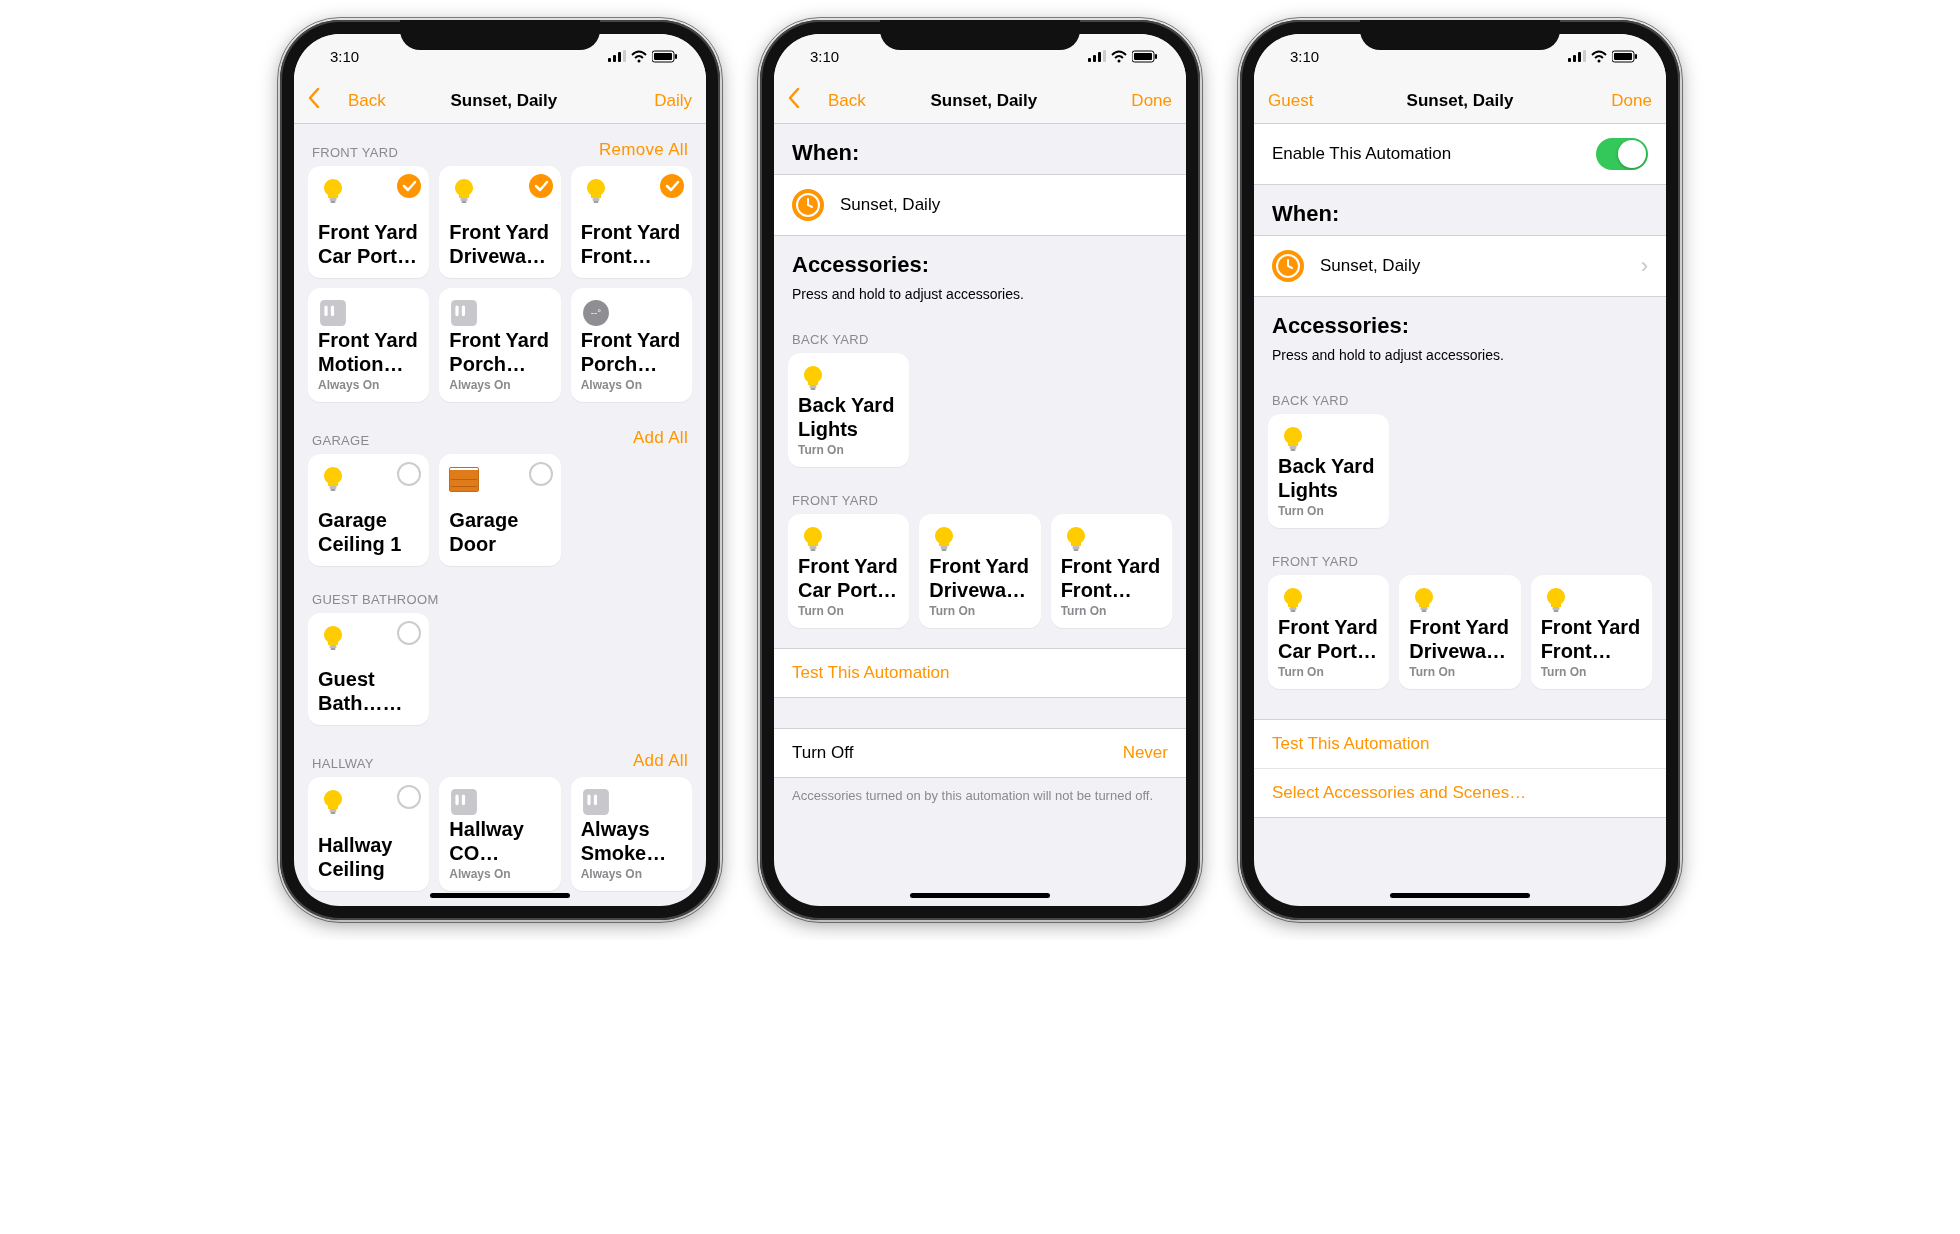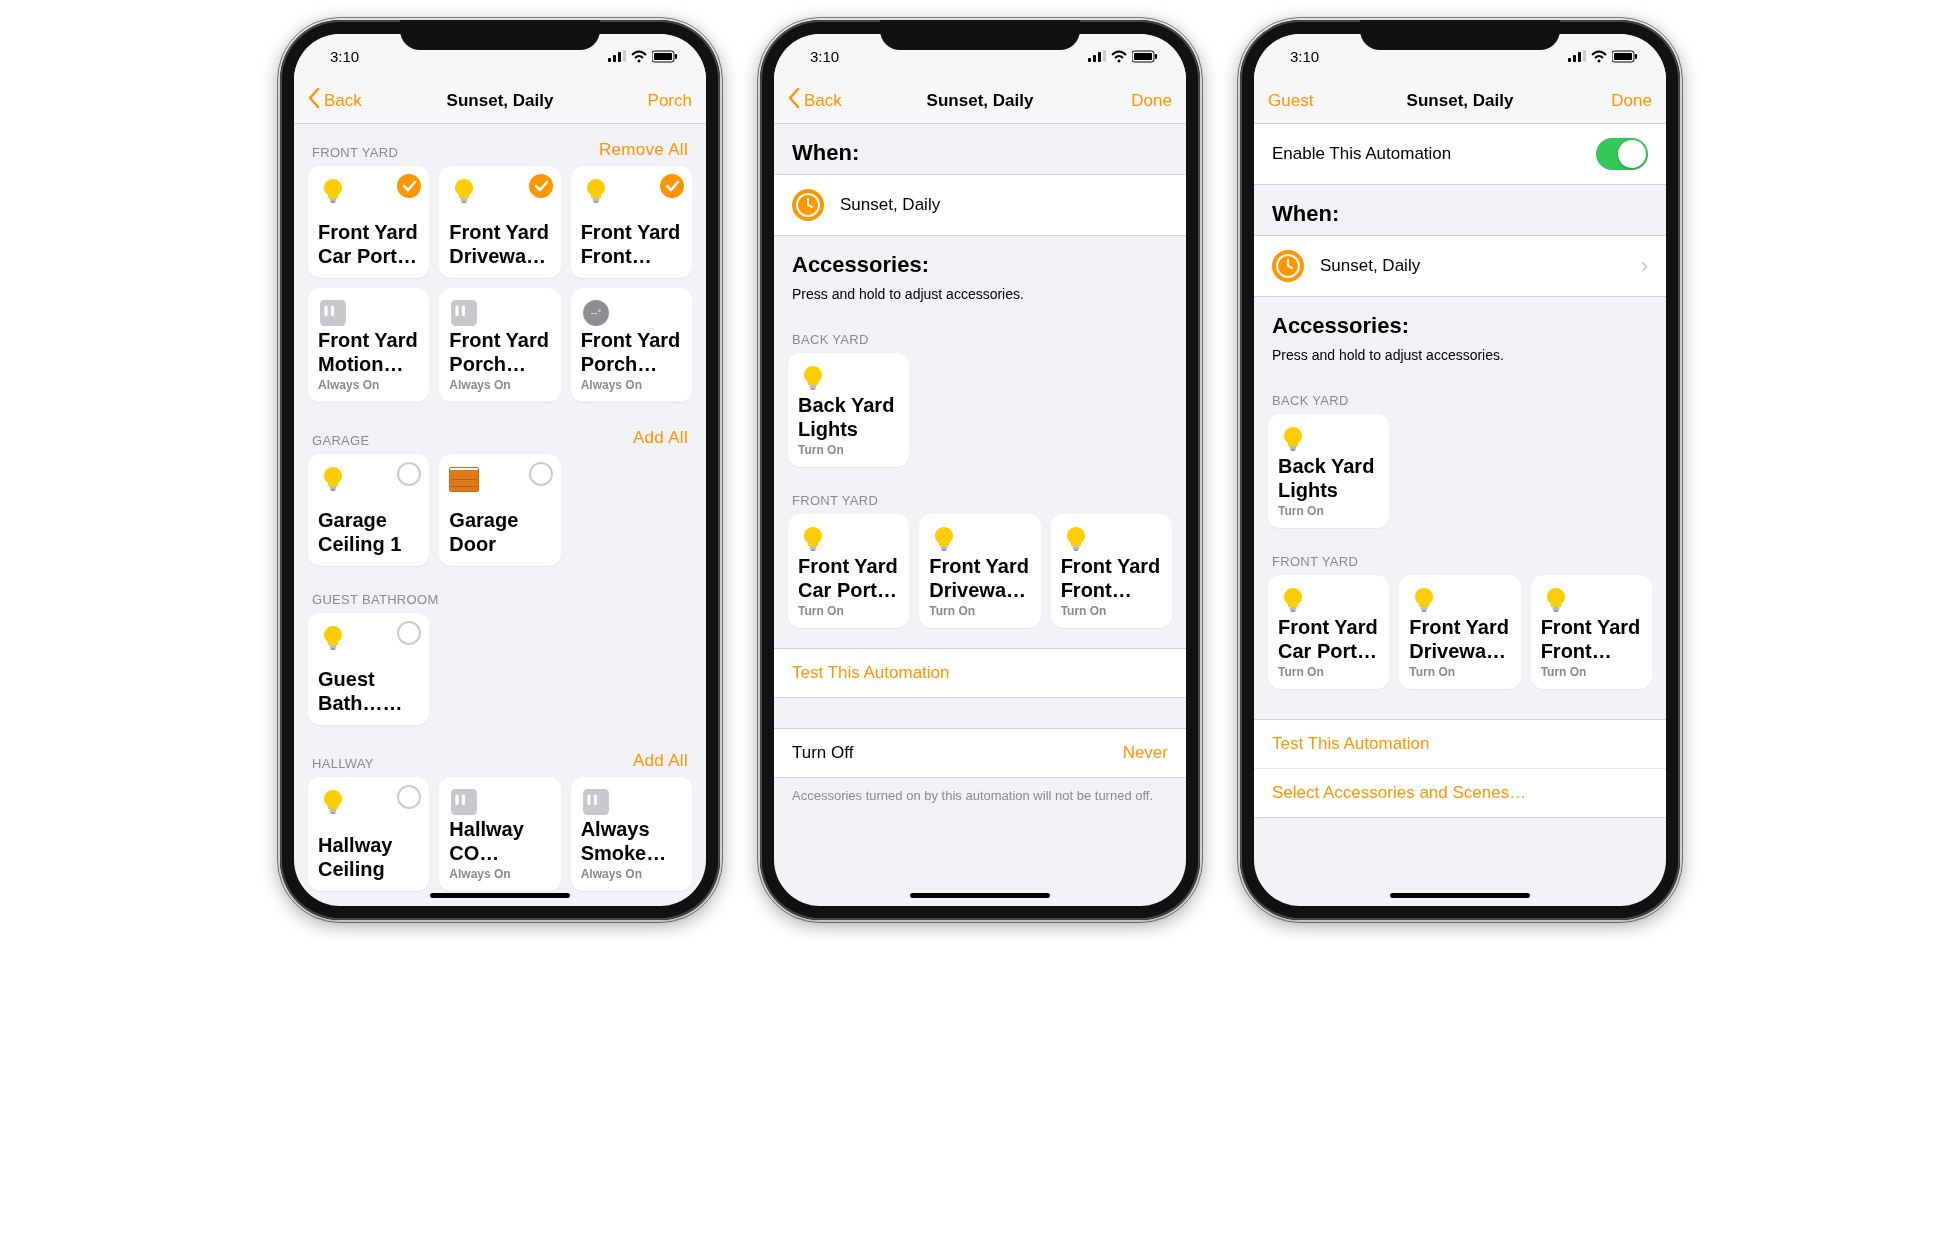--- a/index.html
+++ b/index.html
@@ -65,21 +65,21 @@
   .nav-bar {
     height: 46px;
     display: flex;
     align-items: center;
     justify-content: space-between;
     padding: 0 14px;
     background: #f7f7f7;
     border-bottom: 0.5px solid #d1d1d5;
     font-size: 17px;
   }
-  .nav-left, .nav-right { color: #ff9500; min-width: 70px; display:flex; align-items:center; }
+  .nav-left, .nav-right { color: #ff9500; min-width: 70px; display:flex; align-items:center;gap:24px; }
   .nav-right { justify-content:flex-end; }
   .nav-title { font-weight: 600; color: #000; }
   .content { flex: 1; overflow-y: auto; }
   .content::-webkit-scrollbar { display:none; }
   .section-header {
     display:flex; justify-content:space-between; align-items:flex-end;
     padding: 16px 18px 6px 18px;
     font-size: 13px;
     color: #8a8a8e;
     letter-spacing: 0.3px;
@@ -240,21 +240,21 @@
     <div class="nav-bar">
       <div class="nav-left">
         <span class="chevron-back">
           <svg width="12" height="20">
               <path d="M10 1 L2 10 L10 19" stroke="#ff9500" stroke-width="2.5" fill="none" stroke-linecap="round" stroke-linejoin="round"></path>
             </svg>
         </span>
         <span>Back</span>
       </div>
       <div class="nav-title">Sunset, Daily</div>
-      <div class="nav-right">Porch</div>
+      <div class="nav-right">Daily</div>
     </div>
     <div class="content" id="s1-content">
         <div class="section-header">
           <span>FRONT YARD</span>
           <span class="action">Remove All</span>
         </div>
         <div class="tile-grid">
           <div class="tile">
             <div class="tile-icon">
               <svg class="bulb" viewBox="0 0 26 26">

